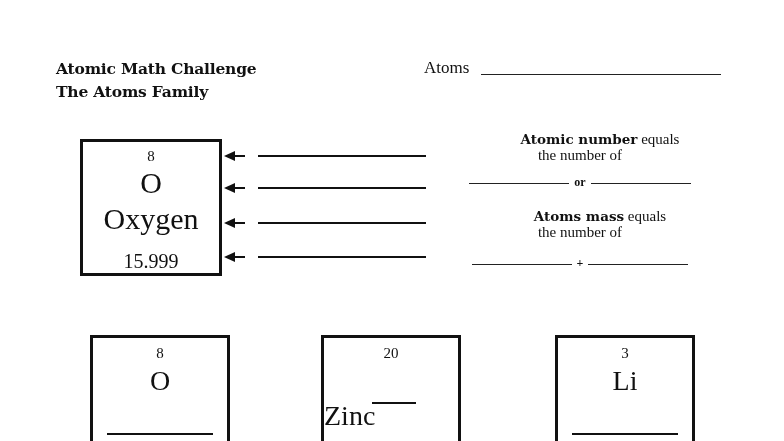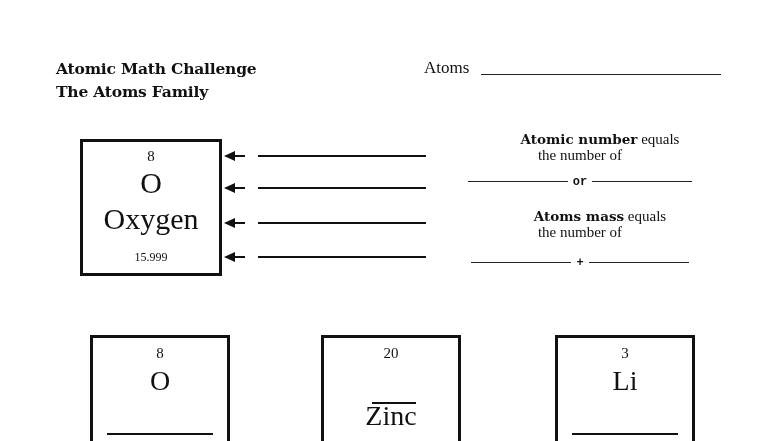--- a/index.html
+++ b/index.html
@@ -21,45 +21,45 @@
     .name-line {
       left: 481px; top: 74px; width: 240px; height: 0; border-bottom: 1.5px solid #222;
     }
     .big-box {
       left: 80px; top: 139px; width: 136px; height: 131px;
       border: 3px solid #111; box-sizing: content-box;
     }
     .big-box .num { position:absolute; left:0; right:0; top:6px; text-align:center; font-family:"Liberation Serif",serif; font-size:15px; }
     .big-box .sym { position:absolute; left:0; right:0; top:24px; text-align:center; font-family:"Liberation Serif",serif; font-size:30px; }
     .big-box .ename { position:absolute; left:0; right:0; top:60px; text-align:center; font-family:"Liberation Serif",serif; font-size:30px; }
-    .big-box .mass { position:absolute; left:0; right:0; top:108px; text-align:center; font-family:"Liberation Serif",serif; font-size:12px; }
+    .big-box .mass { position:absolute; left:0; right:0; top:108px; text-align:center; font-family:"Liberation Serif",serif; font-size:20px; }
     .arrow { left: 224px; width: 202px; height: 12px; }
     .arrow .head {
       position:absolute; left:0; top:1px; width:0; height:0;
       border-top:5px solid transparent; border-bottom:5px solid transparent; border-right:11px solid #111;
     }
     .arrow .stub { position:absolute; left:10px; top:5px; width:11px; height:2px; background:#111; }
     .arrow .line { position:absolute; left:34px; right:0; top:5px; height:2px; background:#111; }
     .info {
       left: 450px; width: 260px; text-align: center;
       font-family: "Liberation Serif", serif; font-size: 15px; line-height: 16px;
     }
     .info b { font-family: "DejaVu Serif", serif; font-size: 13.5px; margin-left: 40px; }
     .blankrow {
       left: 450px; width: 260px; text-align: center;
-      font-family: Liberation Mono, monospace; font-weight: bold; font-size: 12px;
+      font-family: Liberation Serif, serif; font-weight: bold; font-size: 12px;
     }
     .blank { display:inline-block; width: 100px; border-bottom: 1px solid #222; vertical-align: middle; margin: 0 5px; }
     .small-box {
       top: 335px; width: 134px; height: 120px;
       border: 3px solid #111; box-sizing: content-box;
     }
     .small-box .num { position:absolute; left:0; right:0; top:7px; text-align:center; font-family:"Liberation Serif",serif; font-size:15px; }
     .small-box .sym { position:absolute; left:0; right:0; top:27px; text-align:center; font-family:"Liberation Serif",serif; font-size:28px; }
-    .small-box .ename { position:absolute; left:0; right:0; top:62px; text-align:center; font-family:"Liberation Serif",serif; font-size:28px; }
+    .small-box .ename { position:absolute; left:0; right:0; top:62px; text-align:left; font-family:"Liberation Serif",serif; font-size:28px; }
     .small-box .sym-blank { position:absolute; left:48px; width:44px; top:64px; border-bottom:2px solid #111; }
     .small-box .name-blank { position:absolute; left:14px; right:14px; top:95px; border-bottom:2px solid #111; }
   </style>
 </head>
 <body>
 
 <div class="abs title">
   <div>Atomic Math Challenge</div>
   <div>The Atoms Family</div>
 </div>

